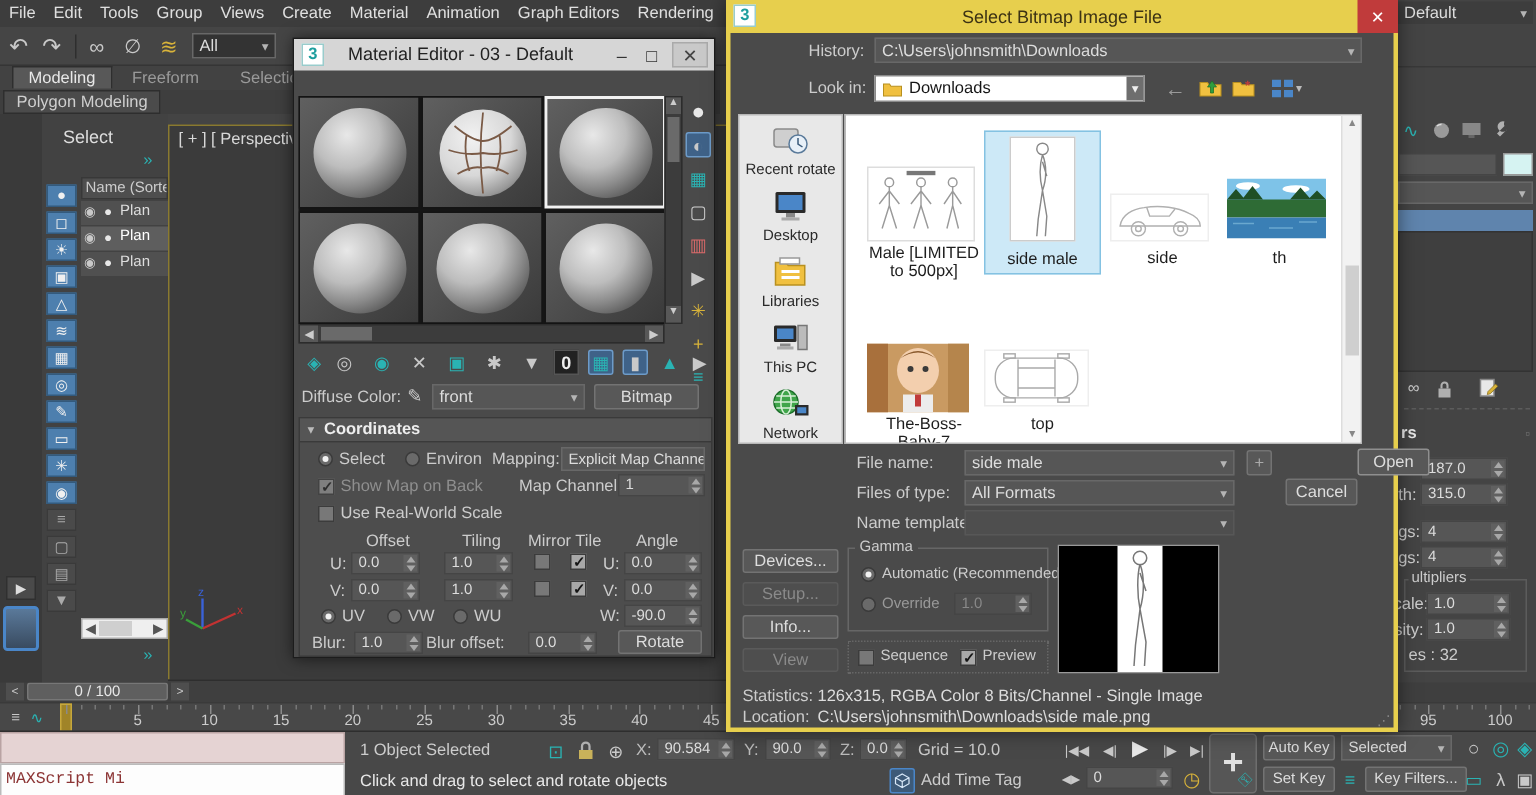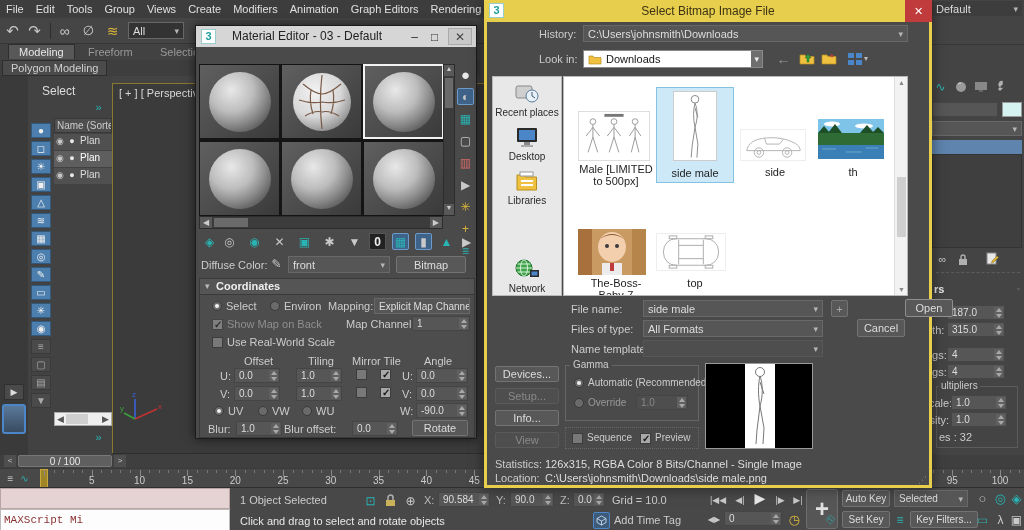--- a/index.html
+++ b/index.html
@@ -45,21 +45,21 @@
 </head>
 <body>
 
 <div class="abs" style="left:0;top:0;width:1024px;height:18px;background:#3d3d3d;display:flex;align-items:center;z-index:3;">
   <span class="menuitem">File</span>
   <span class="menuitem">Edit</span>
   <span class="menuitem">Tools</span>
   <span class="menuitem">Group</span>
   <span class="menuitem">Views</span>
   <span class="menuitem">Create</span>
-  <span class="menuitem">Modifiers</span>
+  <span class="menuitem">Material</span>
   <span class="menuitem">Animation</span>
   <span class="menuitem">Graph Editors</span>
   <span class="menuitem">Rendering</span>
 </div>
 
 <div class="abs" style="left:0;top:18px;width:1024px;height:26px;background:#454545;border-bottom:1px solid #353535;z-index:3;">
   <span class="gi" style="left:4px;top:4px;font-size:15px;">↶</span>
   <span class="gi" style="left:26px;top:4px;font-size:15px;">↷</span>
   <span class="abs" style="left:50px;top:5px;width:1px;height:16px;background:#2e2e2e;"></span>
   <span class="gi" style="left:56px;top:4px;font-size:14px;">∞</span>
@@ -394,39 +394,49 @@
     <span style="font-size:8px;color:#bbb;margin-left:2px;">▾</span>
   </span>
 
   <div class="abs" style="left:5px;top:73px;width:70px;height:220px;background:#e8e8e8;border:1px solid #b8b8b8;">
     <div class="pl-item" style="top:5px;">
       <svg width="26" height="22" viewBox="0 0 26 22">
           <rect x="2" y="4" width="16" height="12" rx="2" fill="#cfcfcf" stroke="#8a8a8a"></rect>
           <circle cx="18" cy="14" r="6" fill="#e8f0f8" stroke="#5a7a9a"></circle>
           <path d="M18,10 v4 l3,2" stroke="#3a5a7a" fill="none"></path>
         </svg>
-      <span class="plbl">Recent places</span>
+      <span class="plbl">Recent rotate</span>
     </div>
     <div class="pl-item" style="top:49px;">
       <svg width="26" height="22" viewBox="0 0 26 22">
           <rect x="3" y="2" width="20" height="14" rx="1" fill="#2a2a2a"></rect>
           <rect x="5" y="4" width="16" height="10" fill="#4a86c8"></rect>
           <rect x="10" y="16" width="6" height="3" fill="#888"></rect>
           <rect x="7" y="19" width="12" height="2" fill="#aaa"></rect>
         </svg>
       <span class="plbl">Desktop</span>
     </div>
     <div class="pl-item" style="top:93px;">
       <svg width="26" height="22" viewBox="0 0 26 22">
           <path d="M3,5 h7 l1.5,2 h11 v13 h-19.5 z" fill="#f0c040" stroke="#b8901f"></path>
           <rect x="6" y="2" width="13" height="4" fill="#fff" stroke="#999"></rect>
           <rect x="7" y="10" width="12" height="2" fill="#fff"></rect>
           <rect x="7" y="14" width="12" height="2" fill="#fff"></rect>
         </svg>
       <span class="plbl">Libraries</span>
+    </div>
+    <div class="pl-item" style="top:137px;">
+      <svg width="26" height="22" viewBox="0 0 26 22">
+          <rect x="2" y="3" width="15" height="11" rx="1" fill="#2a2a2a"></rect>
+          <rect x="4" y="5" width="11" height="7" fill="#4a86c8"></rect>
+          <rect x="18" y="3" width="6" height="16" fill="#bbb" stroke="#777"></rect>
+          <rect x="6" y="15" width="7" height="2" fill="#888"></rect>
+          <rect x="4" y="17" width="11" height="2" fill="#aaa"></rect>
+        </svg>
+      <span class="plbl">This PC</span>
     </div>
     <div class="pl-item" style="top:181px;">
       <svg width="26" height="22" viewBox="0 0 26 22">
           <circle cx="10" cy="10" r="8" fill="#3fa54a" stroke="#1c6e2a"></circle>
           <ellipse cx="10" cy="10" rx="3.5" ry="8" fill="none" stroke="#d8f0d8"></ellipse>
           <path d="M2,10 h16 M3.5,6 h13 M3.5,14 h13" stroke="#d8f0d8" fill="none"></path>
           <rect x="16" y="12" width="9" height="7" fill="#2a2a2a"></rect>
           <rect x="17.5" y="13.5" width="6" height="4" fill="#4a86c8"></rect>
         </svg>
       <span class="plbl">Network</span>

